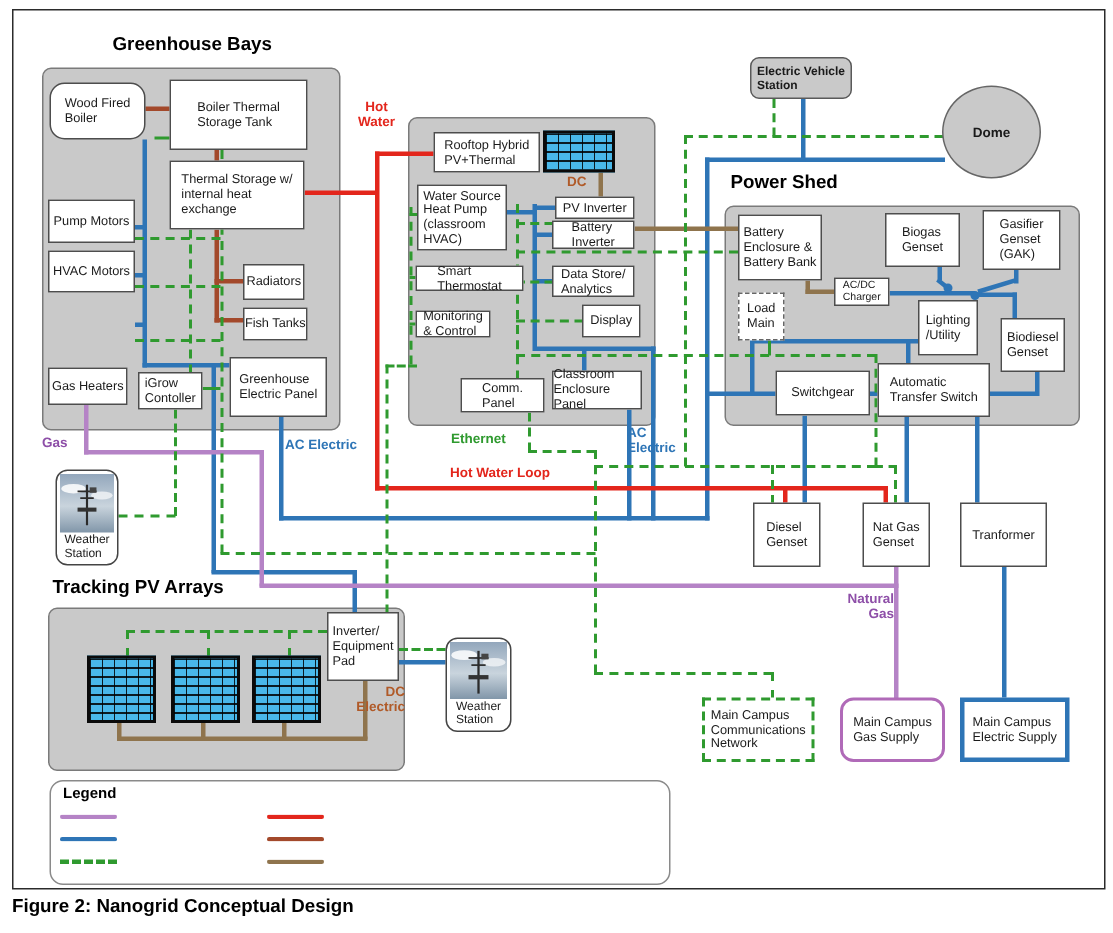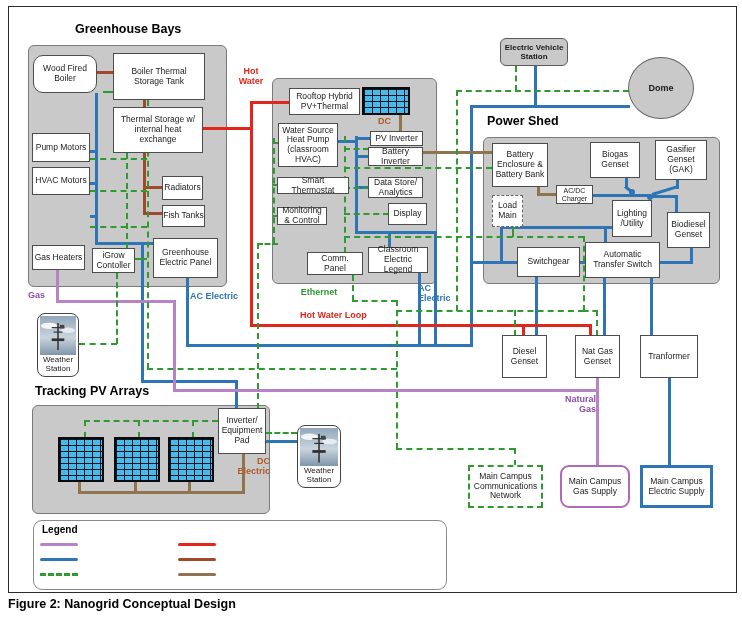--- a/index.html
+++ b/index.html
@@ -6,21 +6,21 @@
   #stage{position:relative;width:742px;height:622px;background:#fff;
          font-family:"Liberation Sans",sans-serif;overflow:hidden;}
   .outer-border{position:absolute;border:1px solid #2b2b2b;background:transparent;}
   .container{position:absolute;background:#c9c9c9;border:1.5px solid #7a7a7a;border-radius:6px;z-index:1;}
   .sec-title{position:absolute;font-weight:bold;font-size:12.5px;color:#000;
              white-space:pre-line;z-index:4;line-height:1.2;}
   .line{position:absolute;z-index:2;}
   .dot{position:absolute;width:6px;height:6px;border-radius:50%;background:#2e75b6;z-index:3;}
   .blade{position:absolute;height:3px;background:#2e75b6;transform-origin:left center;z-index:3;}
   .node{position:absolute;background:#fff;border:1px solid #4d4d4d;display:flex;align-items:center;
-        justify-content:center;text-align:center;font-size:8.5px;line-height:1.14;
+        justify-content:center;font-size:8.5px;line-height:1.14;
         white-space:pre-line;color:#1a1a1a;z-index:3;box-sizing:border-box;}
   .st-gray{background:#c9c9c9;border:1.5px solid #5a5a5a;border-radius:6px;font-weight:bold;font-size:8px;}
   .st-circle{background:#c9c9c9;border:1.5px solid #666;border-radius:50%;font-weight:bold;font-size:9px;}
   .st-dashed{border:1.6px dashed #666;}
   .st-greenDashed{border:2px dashed #2f9a2f;}
   .st-purple{border:2.5px solid #b06ab8;border-radius:9px;}
   .st-blueStrong{border:3px solid #2e75b6;}
   .st-small{font-size:7px;}
   .st-pv{background-color:#49b8ea;border:2px solid #0a0a0a;
      background-image:repeating-linear-gradient(to right,rgba(0,0,0,.85) 0 1px,transparent 1px 8px),
@@ -190,21 +190,21 @@
     <div class="node" style="left: 277px; top: 177px; width: 72px; height: 17px;">Smart
 Thermostat</div>
     <div class="node" style="left: 368px; top: 177px; width: 55px; height: 21px;">Data Store/
 Analytics</div>
     <div class="node" style="left: 277px; top: 207px; width: 50px; height: 18px;">Monitoring
 &amp; Control</div>
     <div class="node" style="left: 388px; top: 203px; width: 39px; height: 22px;">Display</div>
     <div class="node" style="left: 307px; top: 252px; width: 56px; height: 23px;">Comm.
 Panel</div>
     <div class="node" style="left: 368px; top: 247px; width: 60px; height: 26px;">Classroom
-Electric Legend</div>
+Enclosure Panel</div>
     <div class="node st-gray" style="left: 500px; top: 38px; width: 68px; height: 28px;">Electric Vehicle
 Station</div>
     <div class="node st-circle" style="left: 628px; top: 57px; width: 66px; height: 62px;">Dome</div>
     <div class="node" style="left: 492px; top: 143px; width: 56px; height: 44px;">Battery
 Enclosure &amp;
 Battery Bank</div>
     <div class="node" style="left: 590px; top: 142px; width: 50px; height: 36px;">Biogas
 Genset</div>
     <div class="node" style="left: 655px; top: 140px; width: 52px; height: 40px;">Gasifier
 Genset

